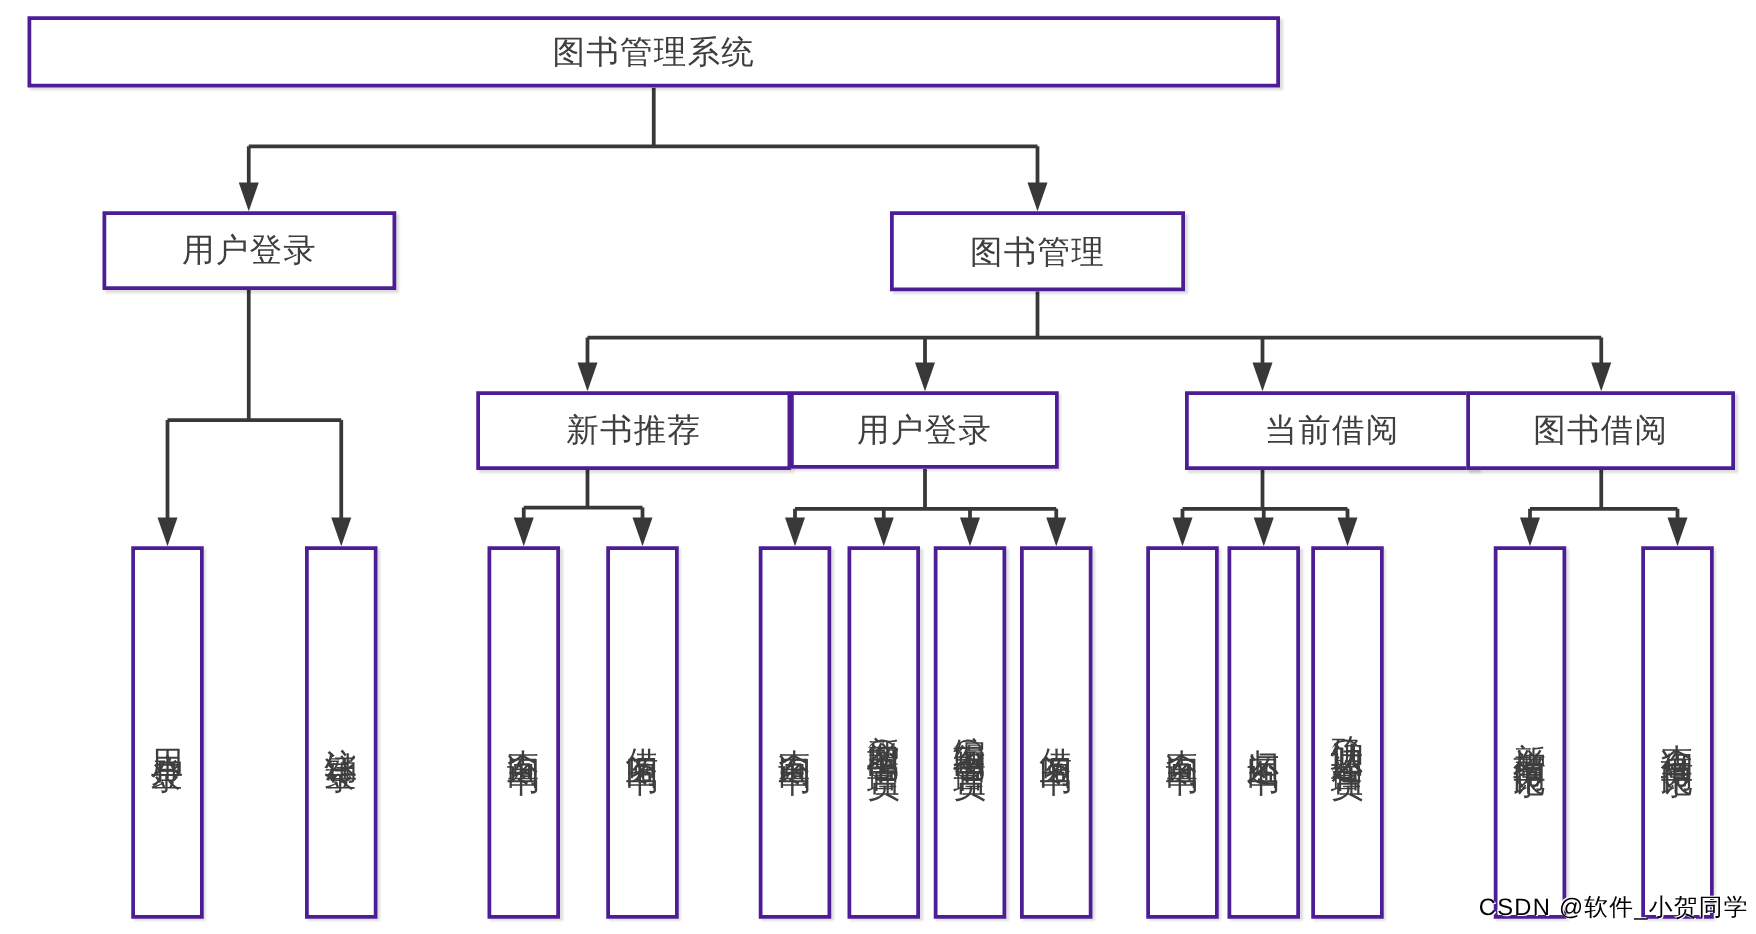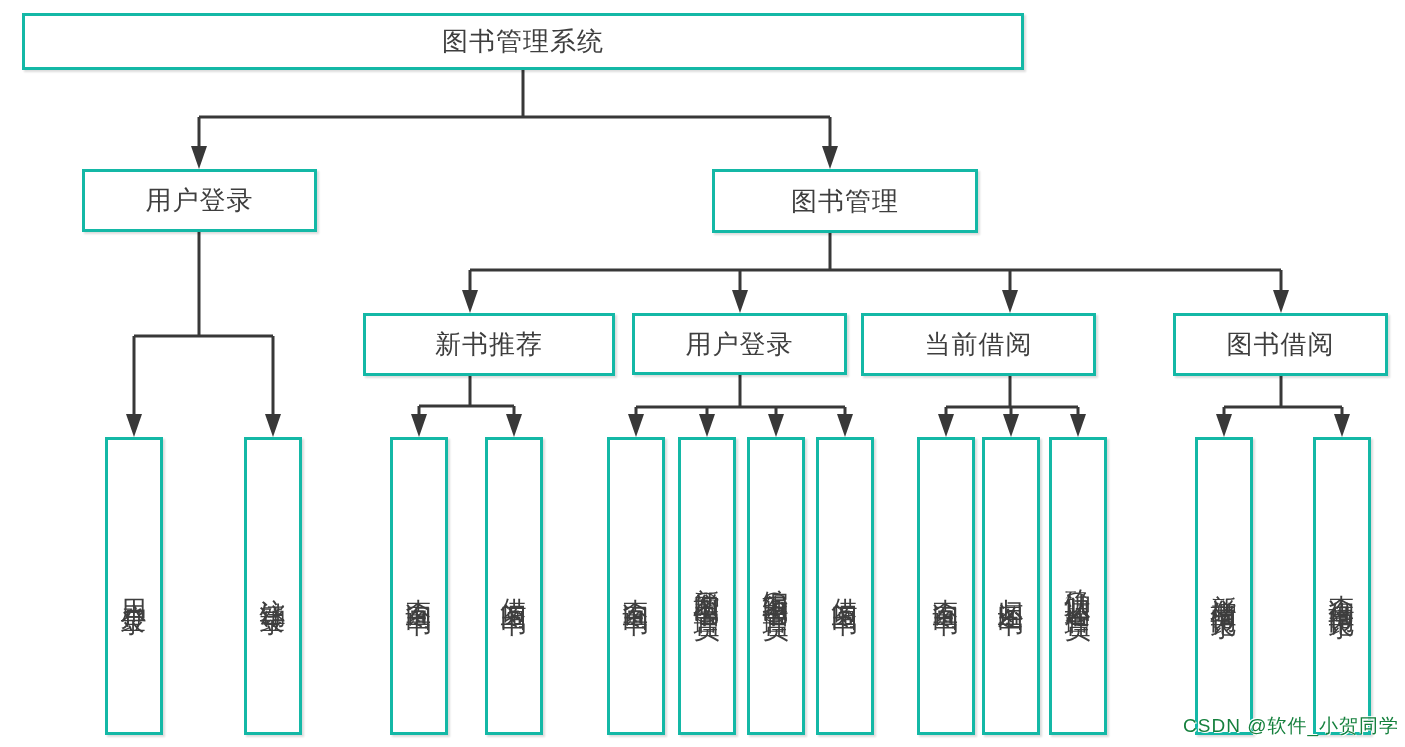--- a/index.html
+++ b/index.html
@@ -8,42 +8,42 @@
     width:1405px;height:747px;
     background:#ffffff;
     font-family:"Liberation Sans","DejaVu Sans",sans-serif;
     overflow:hidden;
   }
   #connectors{position:absolute;left:0;top:0;pointer-events:none;}
   .node{
     position:absolute;
     box-sizing:border-box;
     background:#ffffff;
-    border:3px solid #14b8a6;
+    border:3px solid #4c1d95;
     box-shadow:2px 2px 2px rgba(0,0,0,0.14);
     display:flex;align-items:center;justify-content:center;
     color:#3e3e3e;
   }
   .node .lbl{
     font-size:26px;
     letter-spacing:1px;
     white-space:nowrap;
   }
   .leaf .lbl{
     writing-mode:vertical-rl;
     text-orientation:mixed;
     letter-spacing:4px;
     line-height:1;
     white-space:normal;
   }
   #watermark{
     position:absolute;
     right:6px;bottom:8px;
     font-size:19px;
-    color:#15803d;
+    color:#000000;
     text-shadow:1px 1px 0 #ffffff,-1px -1px 0 #ffffff;
     letter-spacing:1px;
     white-space:nowrap;
   }
 </style>
 </head>
 <body>
 
 <div id="canvas">
 
@@ -80,31 +80,31 @@
     </g>
   </svg>
 
   <div class="node" style="left:22px;top:13px;width:1002px;height:57px">
     <span class="lbl">图书管理系统</span>
   </div>
 
   <div class="node" style="left:82px;top:169px;width:235px;height:63px">
     <span class="lbl">用户登录</span>
   </div>
-  <div class="node" style="left:712px;top:169px;width:266px;height:64px">
+  <div class="node" style="left:712px;top:169px;width:236px;height:64px">
     <span class="lbl">图书管理</span>
   </div>
 
-  <div class="node" style="left:363px;top:313px;width:252px;height:63px">
+  <div class="node" style="left:381px;top:313px;width:252px;height:63px">
     <span class="lbl">新书推荐</span>
   </div>
   <div class="node" style="left:632px;top:313px;width:215px;height:62px">
     <span class="lbl">用户登录</span>
   </div>
-  <div class="node" style="left:861px;top:313px;width:235px;height:63px">
+  <div class="node" style="left:948px;top:313px;width:235px;height:63px">
     <span class="lbl">当前借阅</span>
   </div>
   <div class="node" style="left:1173px;top:313px;width:215px;height:63px">
     <span class="lbl">图书借阅</span>
   </div>
 
   <div class="node leaf" style="left:105px;top:437px;width:58px;height:298px">
     <span class="lbl">用户登录</span>
   </div>
   <div class="node leaf" style="left:244px;top:437px;width:58px;height:298px">

